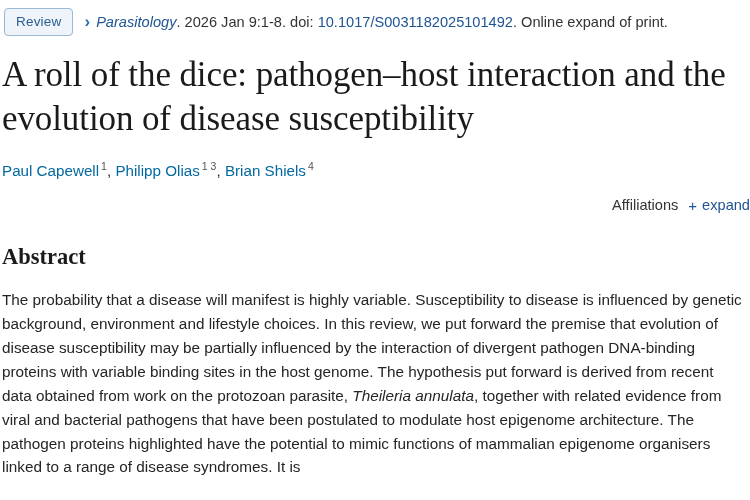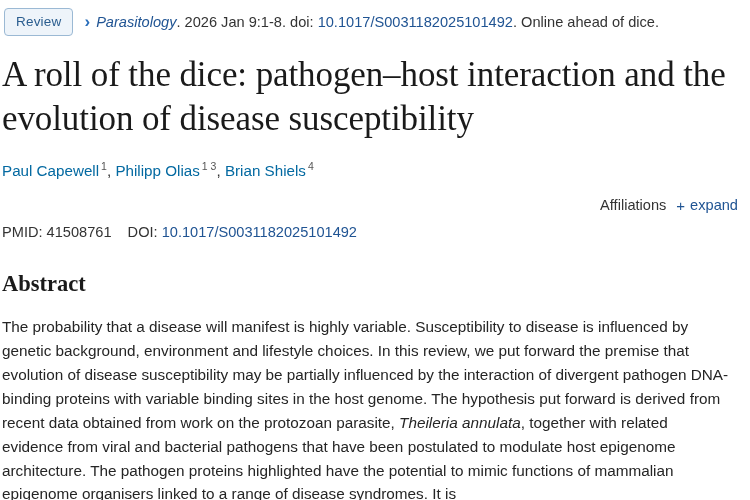--- a/index.html
+++ b/index.html
@@ -12,21 +12,21 @@
     background: #ffffff;
     font-family: "Liberation Sans", sans-serif;
     color: #212121;
     overflow: hidden;
   }
   .page {
     position: relative;
     width: 750px;
     height: 424px;
     box-sizing: border-box;
-    padding: 0 12px 0 0;
+    padding: 0 0 0 0;
   }
 
   
   .cit-row {
     display: flex;
     align-items: center;
     padding: 8px 0 6px 0;
     white-space: nowrap;
   }
   .pub-type {
@@ -149,43 +149,37 @@
   .abs-body i { }
 </style>
 </head>
 <body>
 
 <div class="page">
 
   <div class="cit-row">
     <span class="pub-type">Review</span>
     <span class="chev">›</span>
-    <span class="cit-text"><span class="journal">Parasitology</span><span>. 2026 Jan 9:1-8. doi: </span><span class="doi-link">10.1017/S0031182025101492</span><span>. Online ahead of dice.</span></span>
+    <span class="cit-text"><span class="journal">Parasitology</span><span>. 2026 Jan 9:1-8. doi: </span><span class="doi-link">10.1017/S0031182025101492</span><span>. Online expand of print.</span></span>
   </div>
 
   <h1 class="title">A roll of the dice: pathogen–host interaction and the evolution of disease susceptibility</h1>
 
   <div class="authors">
     <a href="#">Paul Capewell</a><span class="sup">1</span><span class="sep">,</span>
     <a href="#">Philipp Olias</a><span class="sup">1 3</span><span class="sep">,</span>
     <a href="#">Brian Shiels</a><span class="sup">4</span>
   </div>
 
   <div class="affil-row">
     <span class="affil-label">Affiliations</span>
     <span class="expand-btn">
       <span class="plus">+</span>
       <span>expand</span>
     </span>
   </div>
 
-  <div class="ids-row">
-    <span>PMID:</span>
-    <span>41508761</span>
-    <span class="doi-label">DOI:</span>
-    <a href="#">10.1017/S0031182025101492</a>
-  </div>
 
   <h2 class="abs-head">Abstract</h2>
 
   <div class="abs-body"><span>The probability that a disease will manifest is highly variable. Susceptibility to disease is influenced by genetic background, environment and lifestyle choices. In this review, we put forward the premise that evolution of disease susceptibility may be partially influenced by the interaction of divergent pathogen DNA-binding proteins with variable binding sites in the host genome. The hypothesis put forward is derived from recent data obtained from work on the protozoan parasite, </span><i>Theileria annulata</i><span>, together with related evidence from viral and bacterial pathogens that have been postulated to modulate host epigenome architecture. The pathogen proteins highlighted have the potential to mimic functions of mammalian epigenome organisers linked to a range of disease syndromes. It is</span></div>
 
 </div>
 
 </body></html>

